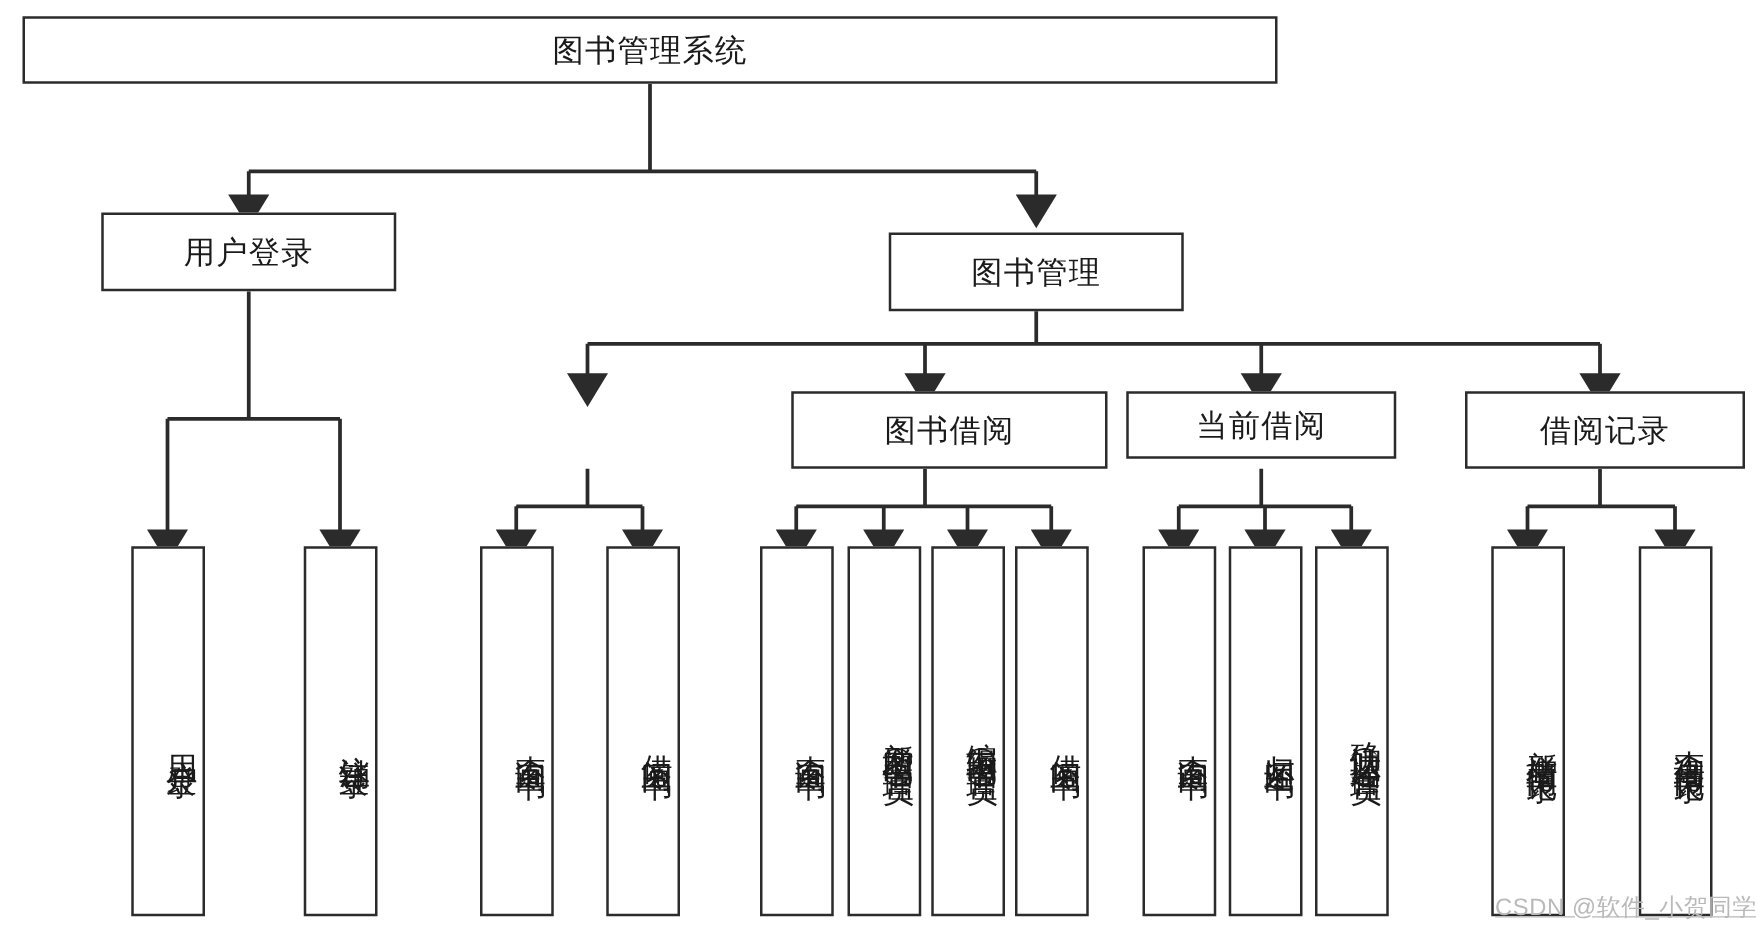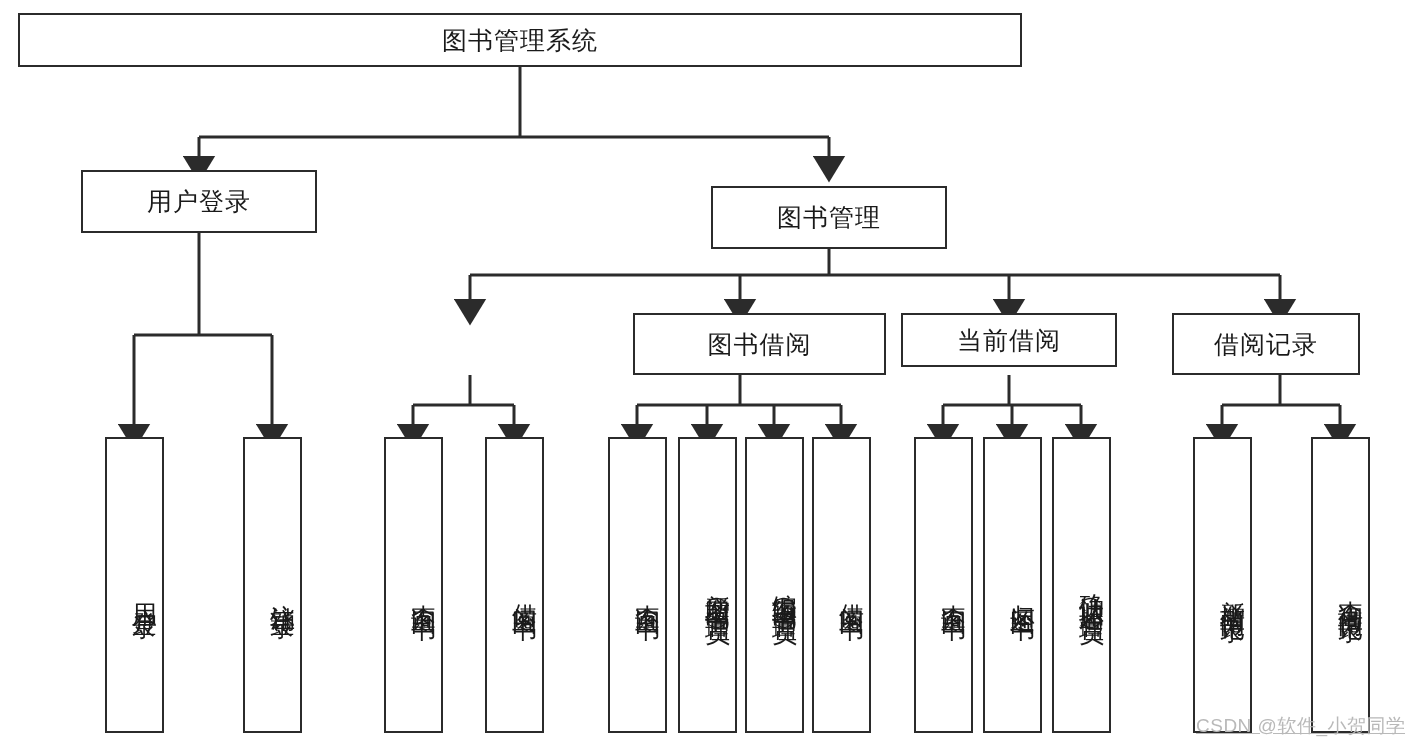--- a/index.html
+++ b/index.html
@@ -80,21 +80,21 @@
   <div class="node h" style="left:711px;top:170px;width:236px;height:63px;margin-top:16px;">
     <span class="lbl">图书管理</span>
   </div>
 
   <div class="node h" style="left:633px;top:313px;width:253px;height:62px;">
     <span class="lbl">图书借阅</span>
   </div>
   <div class="node h" style="left:901px;top:313px;width:216px;height:54px;">
     <span class="lbl">当前借阅</span>
   </div>
-  <div class="node h" style="left:1172px;top:313px;width:188px;height:62px;">
+  <div class="node h" style="left:1172px;top:313px;width:224px;height:62px;">
     <span class="lbl">借阅记录</span>
   </div>
 
   <div class="node leaf" style="left:105px;top:437px;width:59px;height:296px;">
     <span class="lbl">用户登录</span>
   </div>
   <div class="node leaf" style="left:243px;top:437px;width:59px;height:296px;">
     <span class="lbl">注销登录</span>
   </div>
 

